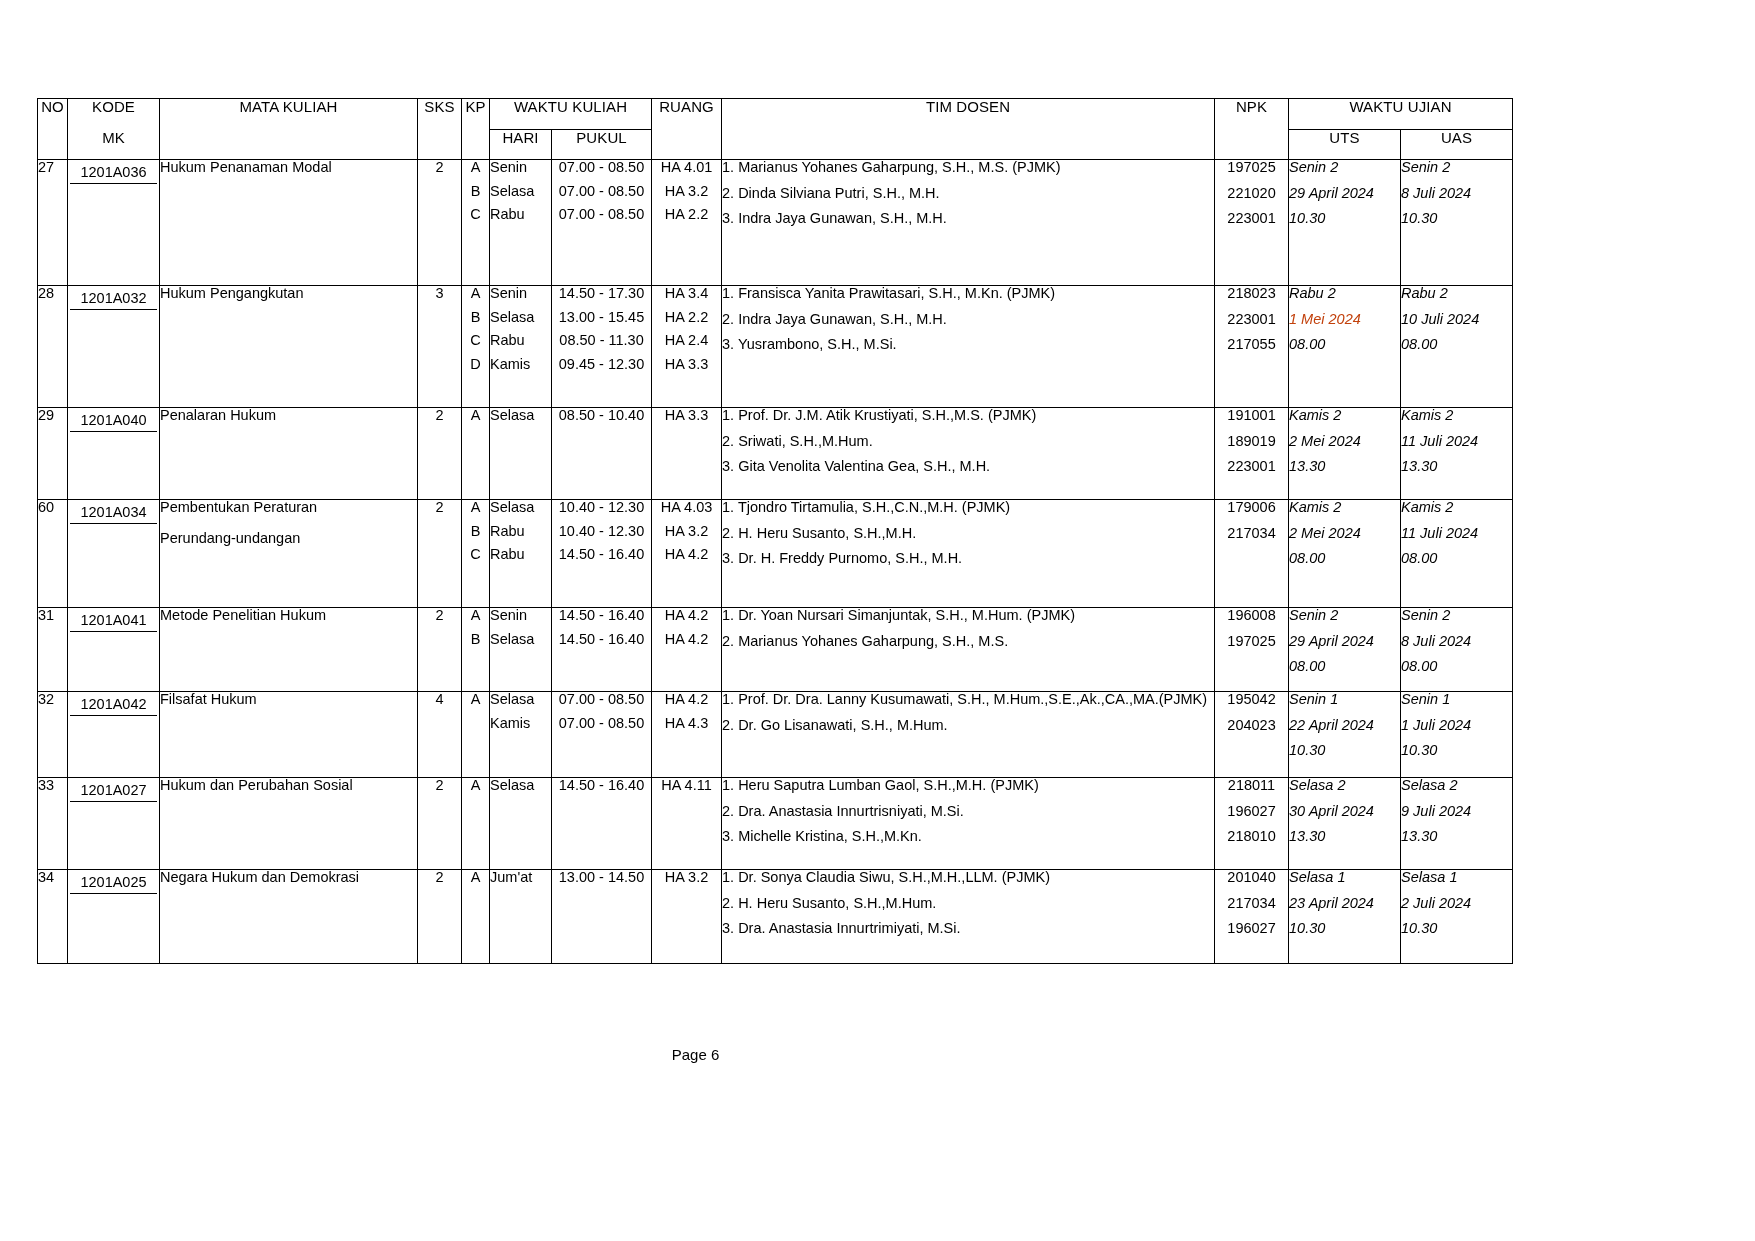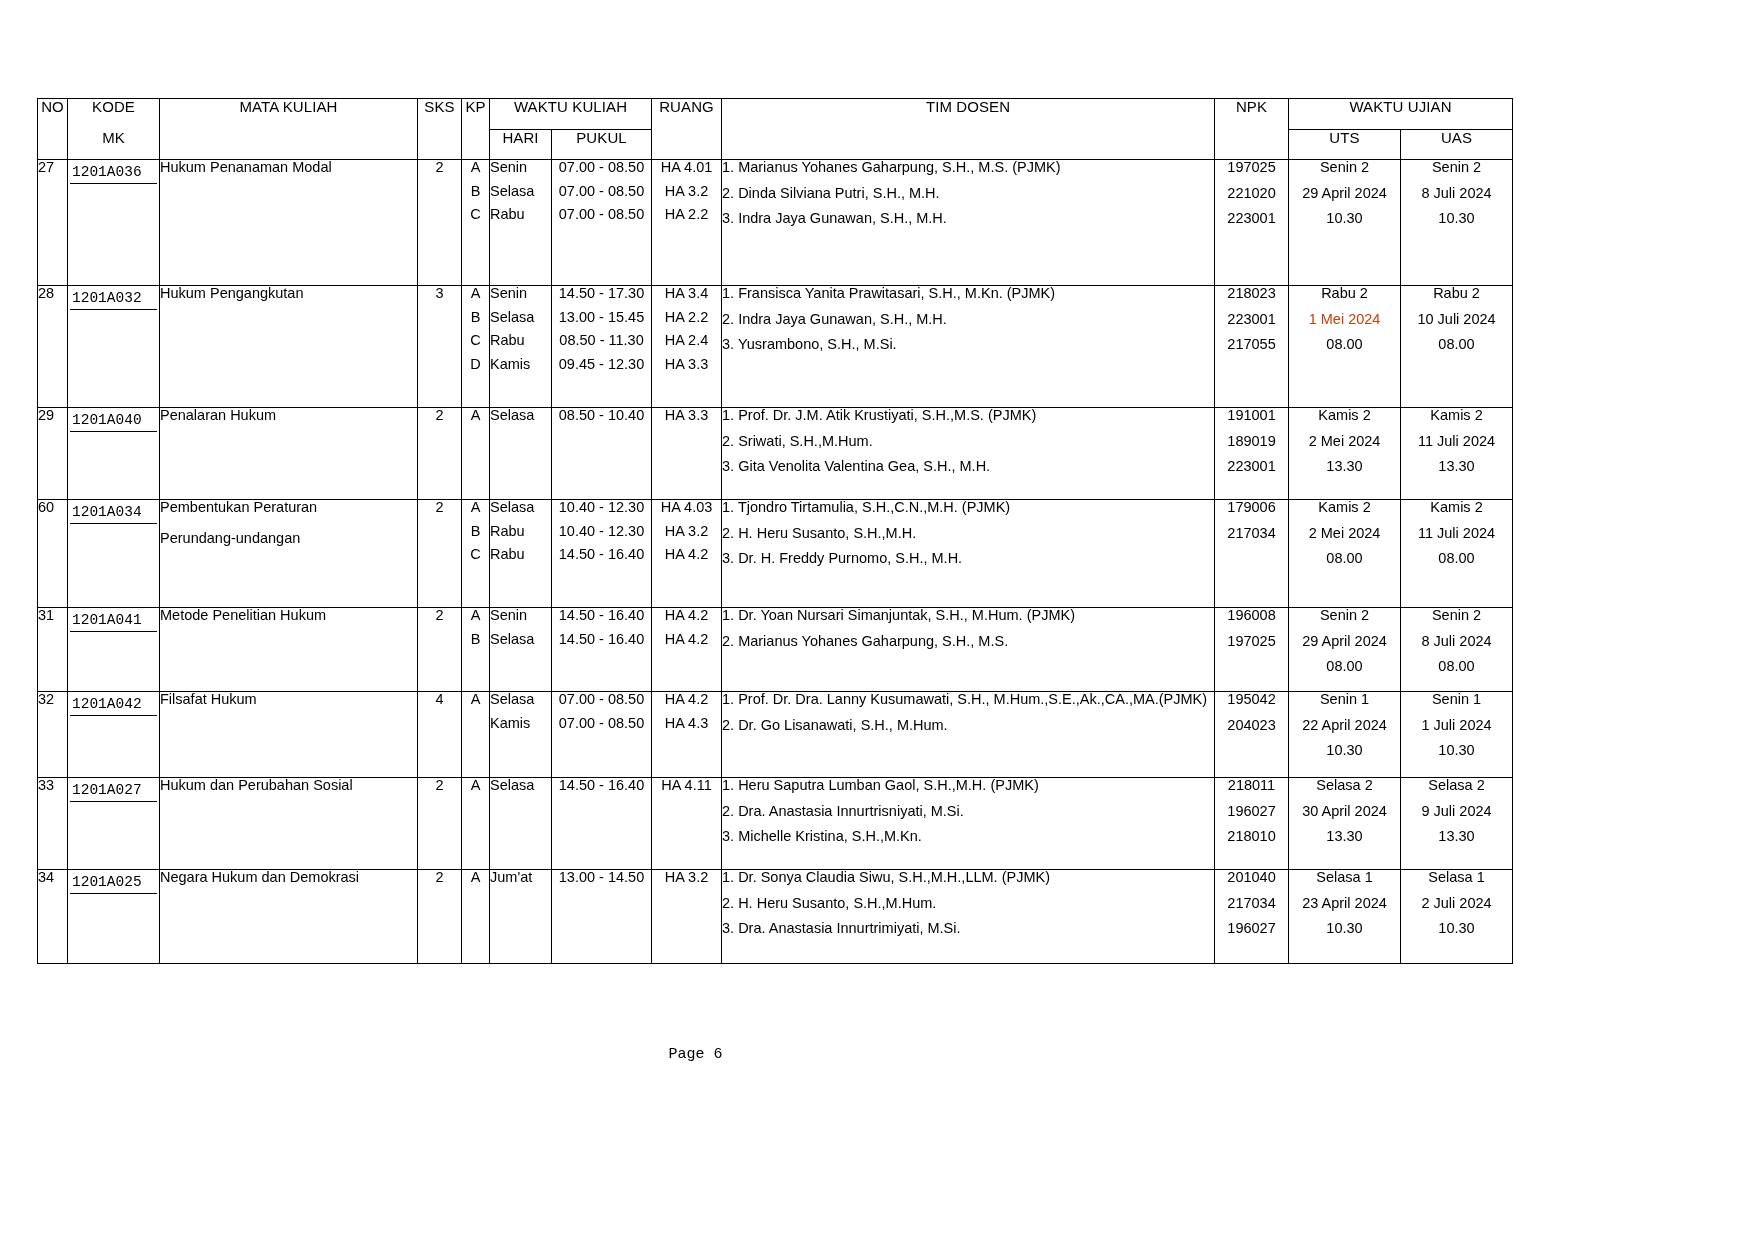--- a/index.html
+++ b/index.html
@@ -62,21 +62,21 @@
   
   tbody td {
     font-size: 14.5px;
   }
   .c-no {
     padding: 5px 2px 0 0;
     white-space: nowrap;
   }
   .c-kode {
     padding: 0;
-    font-family: Liberation Mono, monospace;
+    text-align: center;
   }
   .kode-box {
     border-bottom: 1.6px solid #000;
     padding: 5px 2px 3px 2px;
     margin: 0 2px 0 2px;
     white-space: nowrap;
   }
   .c-mk {
     padding: 5px 0 0 4px;
   }
@@ -84,33 +84,33 @@
   .c-sks { text-align: center; padding: 5px 0 0 0; }
   .c-kp  { text-align: center; padding: 5px 0 0 0; }
   .c-kp div, .c-hari div, .c-pukul div, .c-ruang div { margin-bottom: 9px; }
   .c-hari  { padding: 5px 0 0 4px; }
   .c-pukul { text-align: center; padding: 5px 0 0 0; }
   .c-ruang { text-align: center; padding: 5px 0 0 0; }
   .c-dosen { padding: 5px 0 0 4px; }
   .c-dosen div { margin-bottom: 11px; }
   .c-npk { text-align: center; padding: 5px 0 0 0; }
   .c-npk div { margin-bottom: 11px; }
-  .c-uts, .c-uas { text-align: center; padding: 5px 0 0 0; }
+  .c-uts, .c-uas { text-align: left; padding: 5px 0 0 0; font-style: italic; }
   .c-uts div, .c-uas div { margin-bottom: 11px; }
 
   .red { color: #c2410c; }
 
   .footer {
     position: absolute;
     left: 0;
     top: 1046px;
     width: 1391px;
     text-align: center;
     font-size: 15px;
-    font-family: Liberation Mono, monospace;
+    font-family: Liberation Sans, sans-serif;
   }
 </style>
 </head>
 <body>
 
 <div class="page">
   <table class="schedule">
     <colgroup>
       <col class="hd-no">
         <col class="hd-kode">

